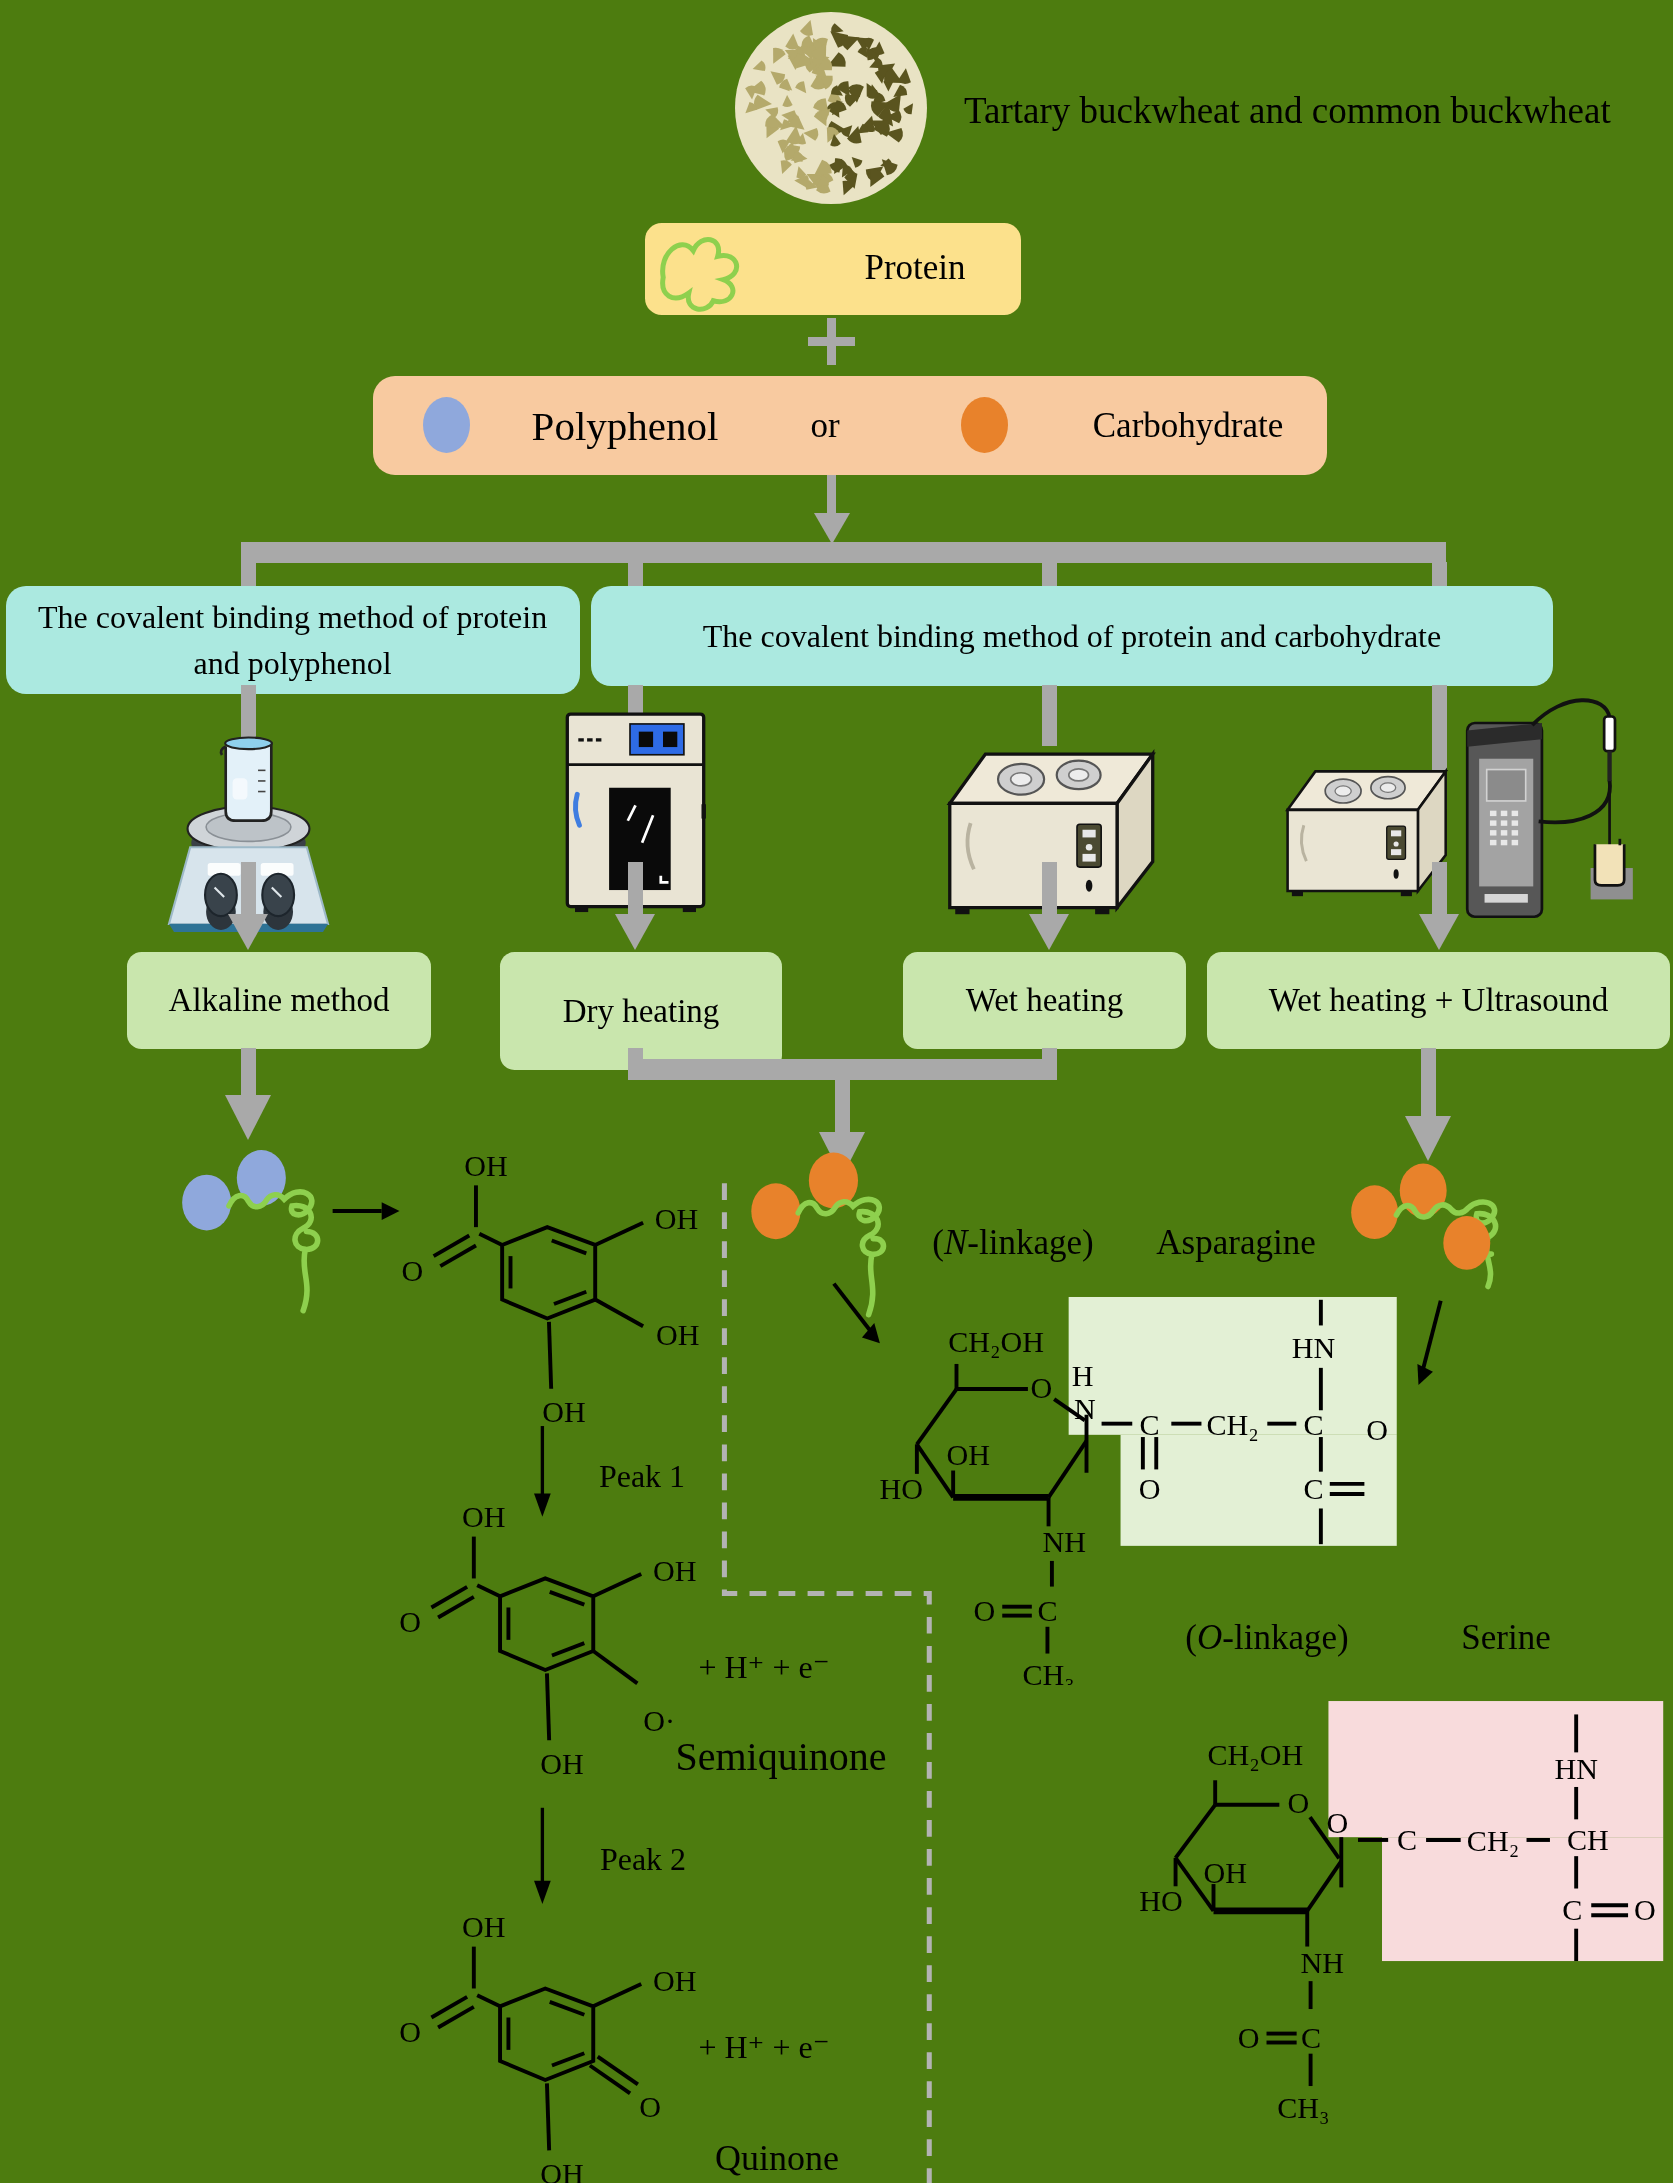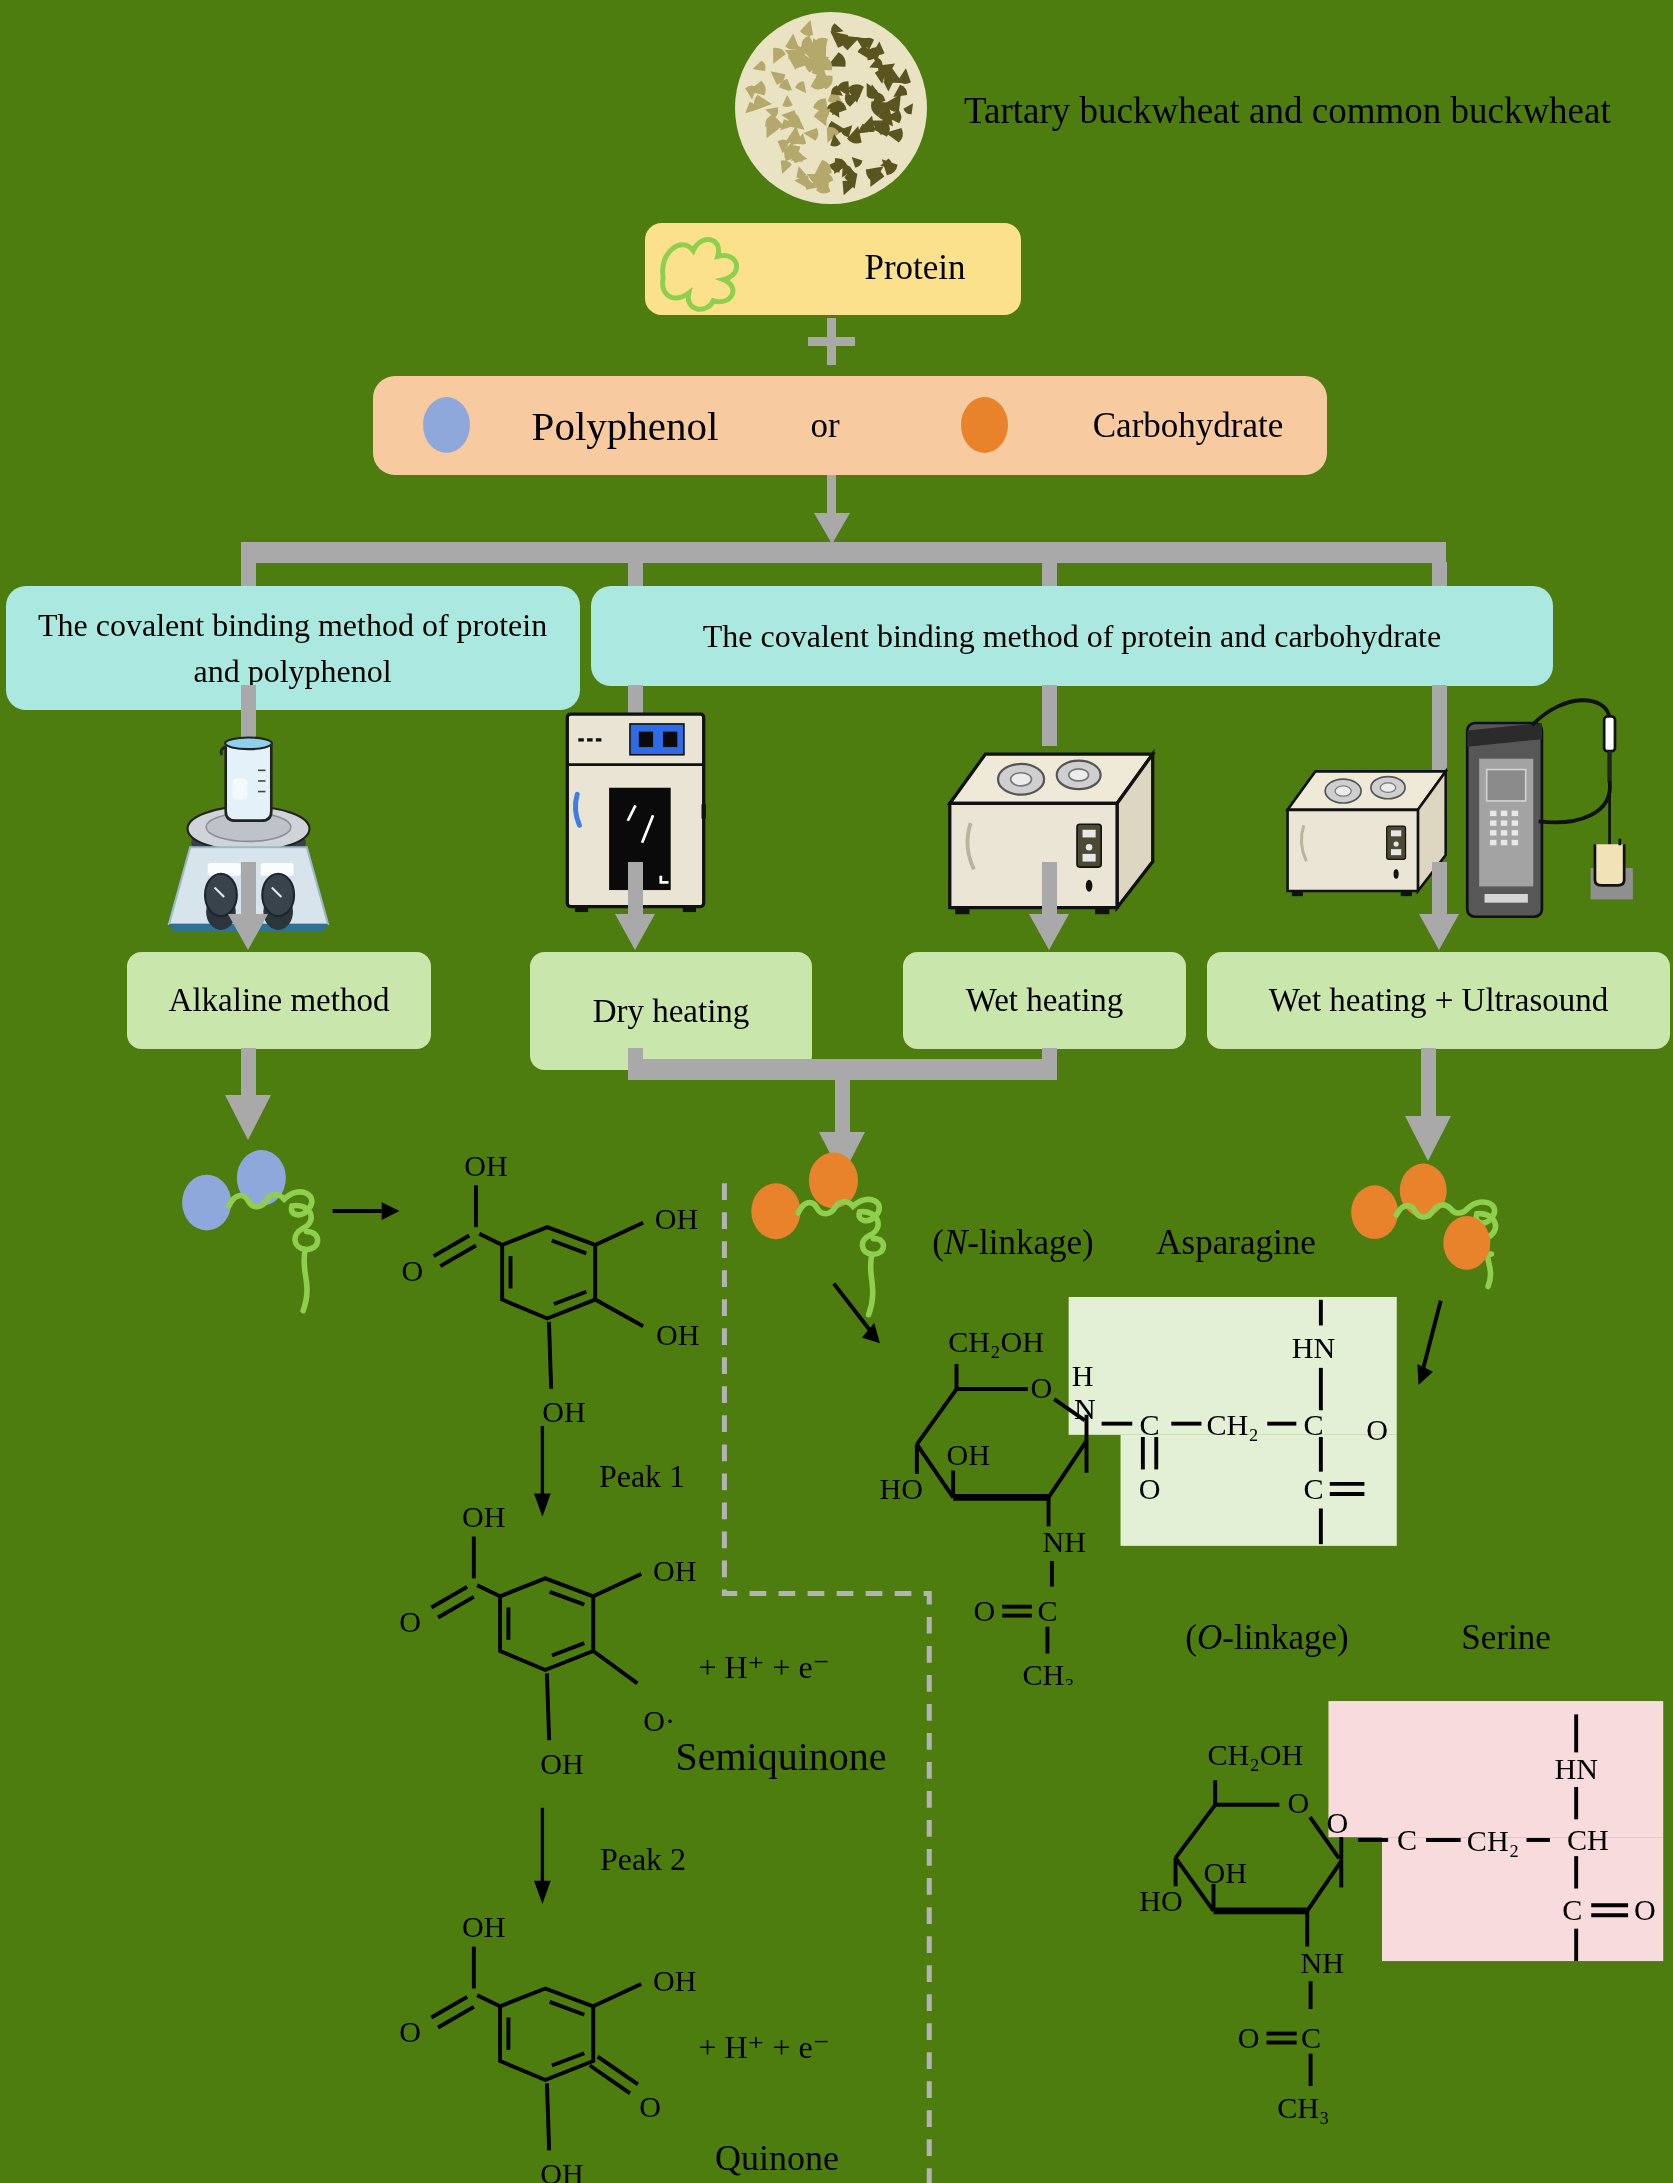--- a/index.html
+++ b/index.html
@@ -168,21 +168,21 @@
 
   <div class="vbar" style="left:827px;top:475px;width:9px;height:40px;"></div>
   <div class="headdown" style="left:814px;top:513px;border-left:18px solid transparent;border-right:18px solid transparent;border-top:31px solid #a9a9a9;"></div>
 
   <div class="hbar" style="left:241px;top:542px;width:1205px;height:21px;"></div>
   <div class="vbar" style="left:241px;top:562px;width:14.5px;height:26px;"></div>
   <div class="vbar" style="left:628px;top:562px;width:14.5px;height:26px;"></div>
   <div class="vbar" style="left:1042px;top:562px;width:14.5px;height:26px;"></div>
   <div class="vbar" style="left:1432px;top:562px;width:14.5px;height:26px;"></div>
 
-  <div class="box tealbox" style="left:5.6px;top:586px;width:552px;height:100px;padding:12px 11px;">
+  <div class="box tealbox" style="left:5.6px;top:586px;width:552px;height:100px;padding:4px 11px;">
     <span>The covalent binding method of protein and polyphenol</span>
   </div>
   <div class="box tealbox" style="left:591px;top:586px;width:962px;height:100px;">
     <span>The covalent binding method of protein and carbohydrate</span>
   </div>
 
   <div class="vbar" style="left:241px;top:685px;width:14.5px;height:53px;"></div>
   <div class="vbar" style="left:628px;top:685px;width:14.5px;height:28px;"></div>
   <div class="vbar" style="left:1042px;top:685px;width:14.5px;height:61px;"></div>
   <div class="vbar" style="left:1432px;top:685px;width:14.5px;height:124px;"></div>
@@ -300,21 +300,21 @@
   <div class="vbar" style="left:628px;top:862px;width:14.5px;height:53px;"></div>
   <div class="headdown" style="left:615px;top:914px;border-left:20px solid transparent;border-right:20px solid transparent;border-top:36px solid #a9a9a9;"></div>
   <div class="vbar" style="left:1042px;top:862px;width:14.5px;height:53px;"></div>
   <div class="headdown" style="left:1029px;top:914px;border-left:20px solid transparent;border-right:20px solid transparent;border-top:36px solid #a9a9a9;"></div>
   <div class="vbar" style="left:1432px;top:862px;width:14.5px;height:53px;"></div>
   <div class="headdown" style="left:1419px;top:914px;border-left:20px solid transparent;border-right:20px solid transparent;border-top:36px solid #a9a9a9;"></div>
 
   <div class="box greenbox" style="left:85px;top:952px;width:304px;height:97px;margin-left:42px;">
     <span>Alkaline method</span>
   </div>
-  <div class="box greenbox" style="left:500px;top:952px;width:282px;height:118px;margin-left:30px;">
+  <div class="box greenbox" style="left:500px;top:952px;width:282px;height:118px;">
     <span>Dry heating</span>
   </div>
   <div class="box greenbox" style="left:903px;top:952px;width:283px;height:97px;">
     <span>Wet heating</span>
   </div>
   <div class="box greenbox" style="left:1207px;top:952px;width:463px;height:97px;">
     <span>Wet heating + Ultrasound</span>
   </div>
 
   <div class="vbar" style="left:241px;top:1048px;width:14.5px;height:49px;"></div>

